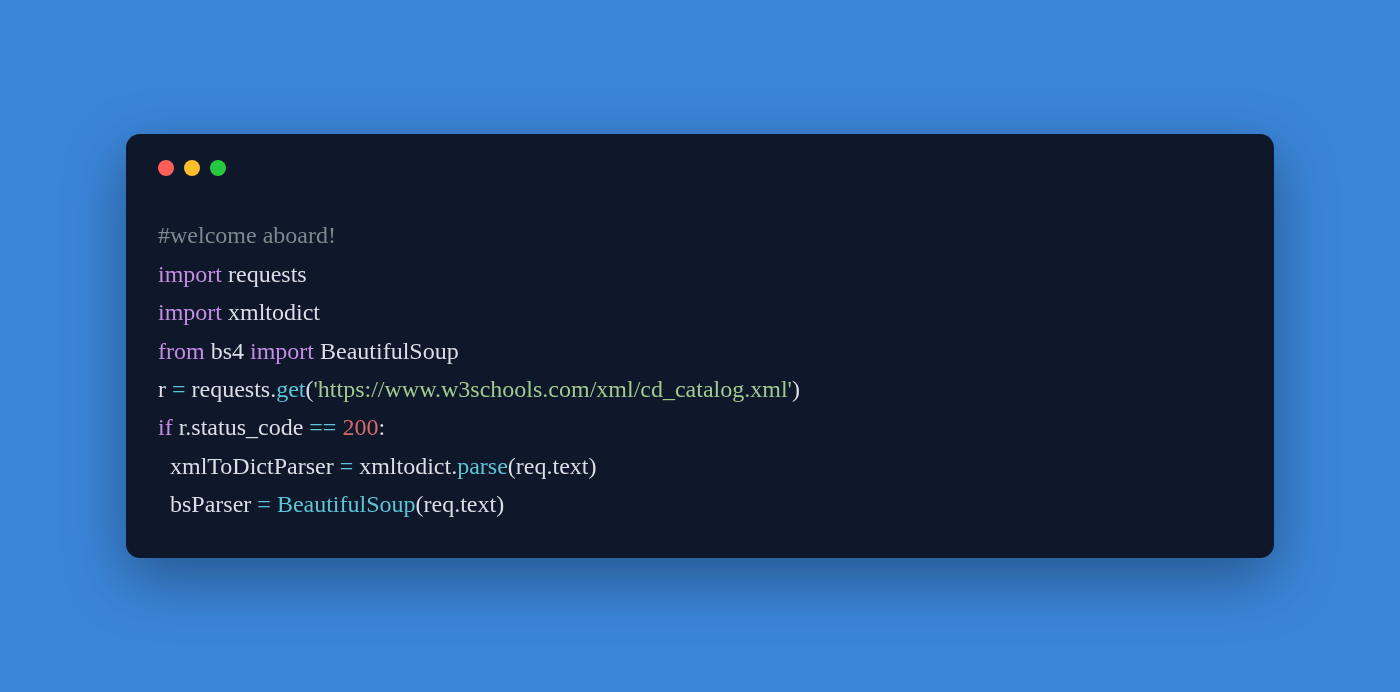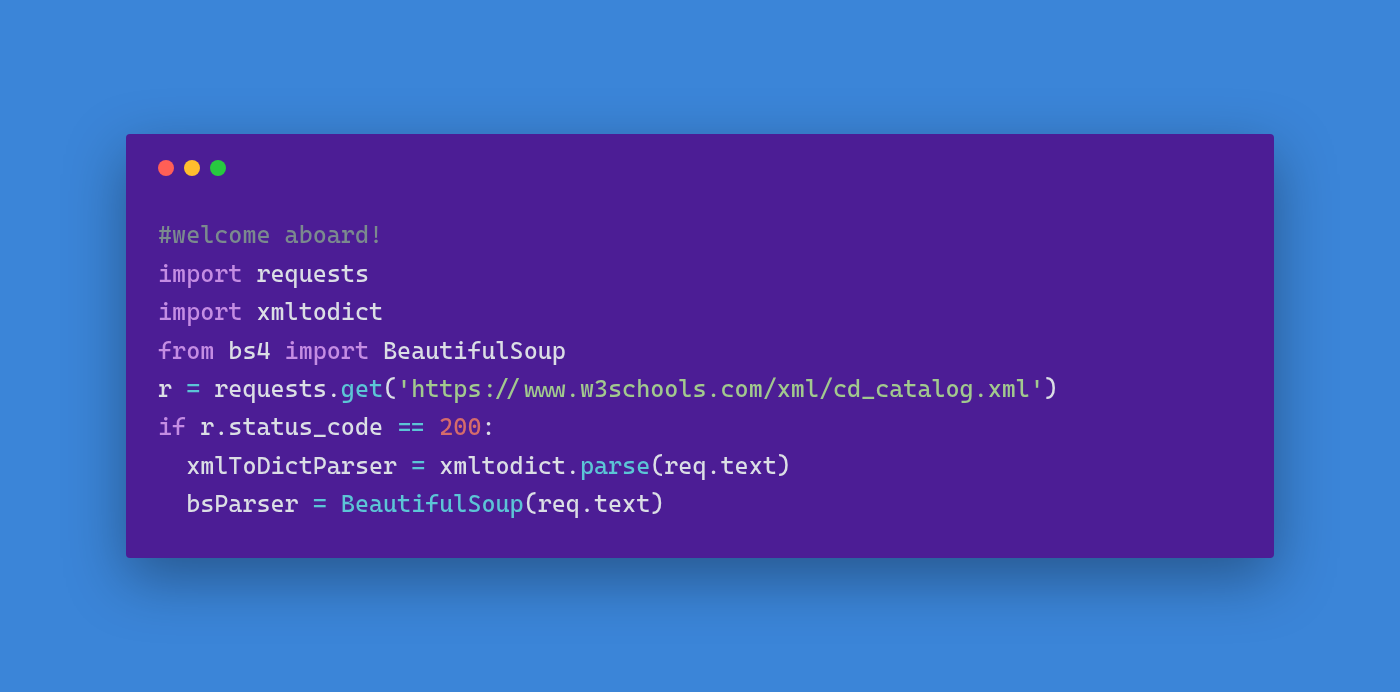--- a/index.html
+++ b/index.html
@@ -13,24 +13,25 @@
       height: 692px;
       background-color: #3b85d8;
       display: flex;
       align-items: center;
       justify-content: center;
       font-family: ui-monospace, 'SF Mono', Monaco, 'Cascadia Code', 'Roboto Mono', Consolas, 'Courier New', monospace;
     }
 
     .editor-window {
       width: 1148px;
-      background-color: #4c1d95;
-      border-radius: 4px;
+      background-color: #0f172a;
+      border-radius: 14px;
       padding: 26px 32px 34px 32px;
       box-shadow: 0 20px 60px rgba(0, 0, 0, 0.35);
+      font-family: Liberation Serif, serif;
     }
 
     .window-controls {
       display: flex;
       gap: 10px;
       margin-bottom: 40px;
     }
 
     .control-dot {
       width: 16px;

